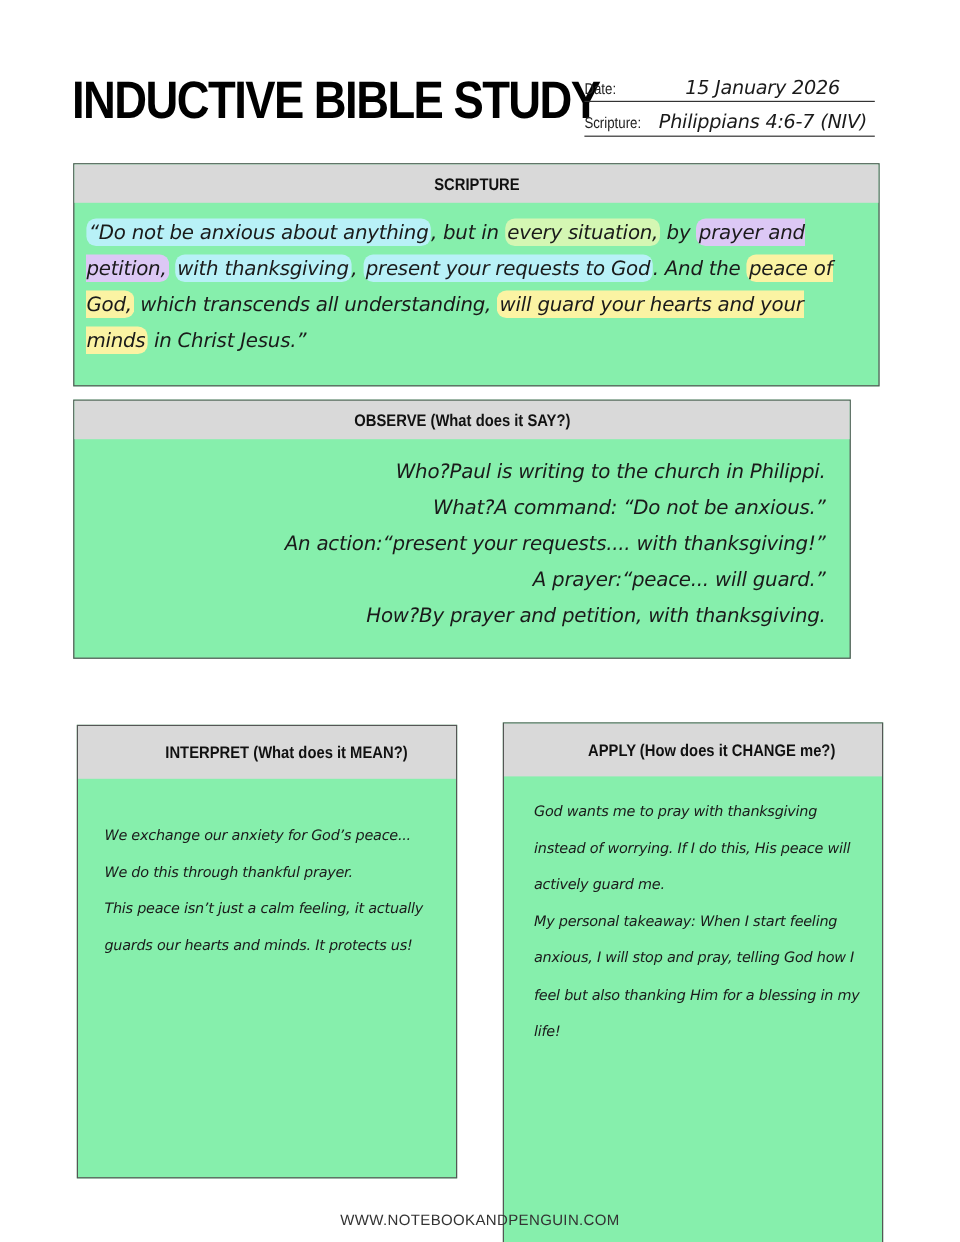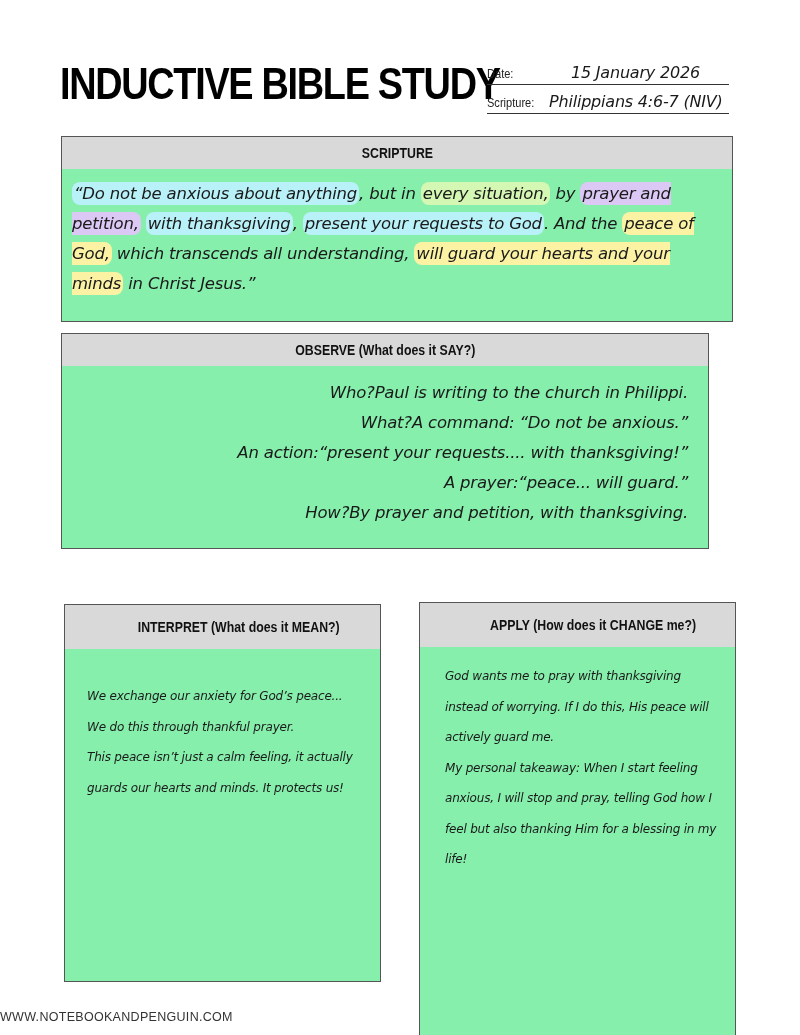--- a/index.html
+++ b/index.html
@@ -125,21 +125,21 @@
     .interpret-body { padding: 32px 16px 0 22px; }
     .interpret-body .para + .para { }
     .apply-body { padding: 14px 14px 0 25px; }
     .apply-body .para + .para { }
 
     .footer {
       position: absolute;
       left: 0;
       width: 800px;
       top: 1010px;
-      text-align: left;
+      text-align: center;
       font-family: "Liberation Sans", sans-serif;
       font-size: 12.5px;
       color: #333;
       letter-spacing: 0.3px;
     }
   </style>
 </head>
 <body>
 
 <div class="title">INDUCTIVE BIBLE STUDY</div>

